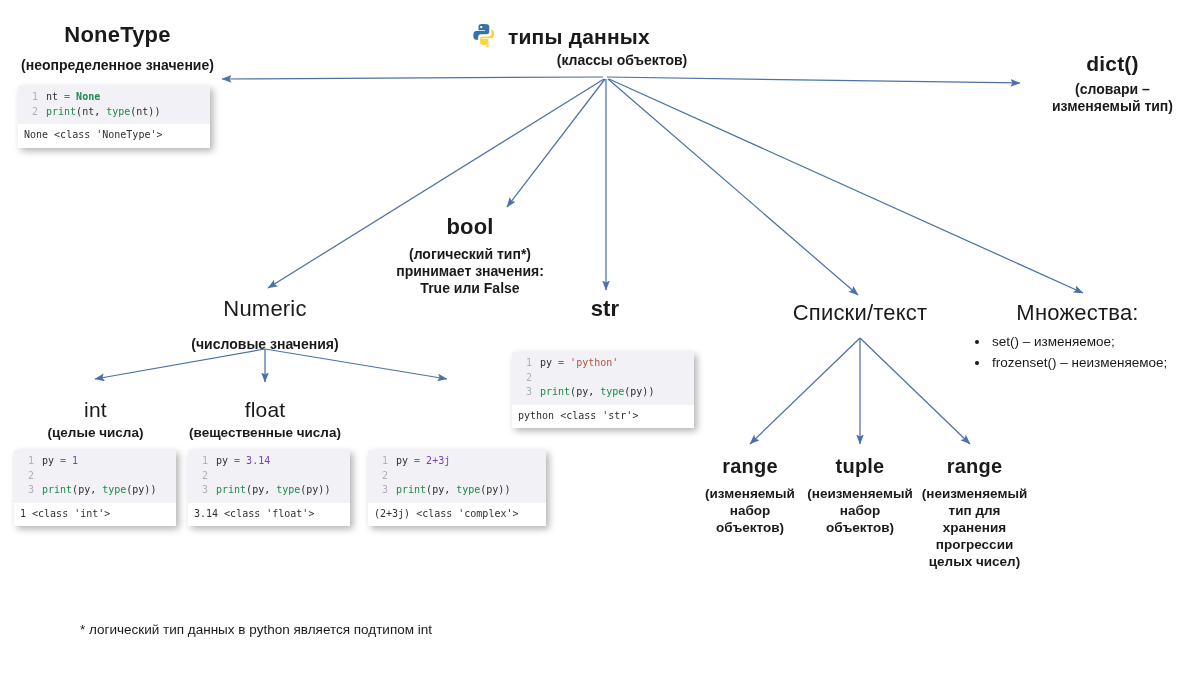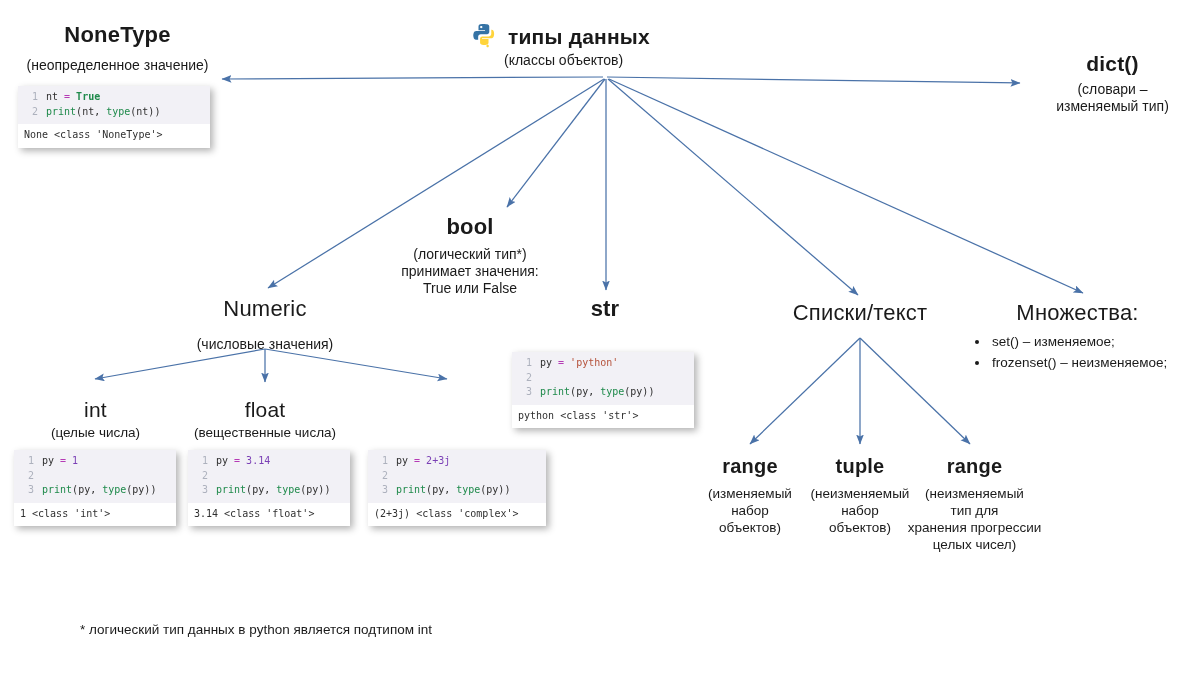--- a/index.html
+++ b/index.html
@@ -9,27 +9,27 @@
     font-family:"Liberation Sans","DejaVu Sans",sans-serif;
     color:#1a1a1a;
     overflow:hidden;
     position:relative;
   }
   #stage{position:absolute;left:0;top:0;width:1200px;height:675px;}
   #edges{position:absolute;left:0;top:0;width:1200px;height:675px;pointer-events:none;}
 
   .node{position:absolute;text-align:center;}
   .title{font-weight:bold;letter-spacing:.2px;}
-  .sub{font-weight:normal;line-height:1.22;}
+  .sub{font-weight:bold;line-height:1.22;}
 
   
   .root{left:470px;top:22px;width:270px;text-align:left;}
   .root-row{display:flex;align-items:center;gap:8px;}
   .root .title{font-size:21px;font-weight:700;}
-  .root .sub{font-size:14px;width:236px;margin-left:34px;}
+  .root .sub{font-size:14px;text-align:center;width:236px;margin-left:34px;}
   .pylogo{width:30px;height:30px;flex:0 0 30px;}
 
   .n-nonetype{left:10px;top:22px;width:215px;}
   .n-nonetype .title{font-size:22px;}
   .n-nonetype .sub{font-size:14px;margin-top:9px;}
 
   .n-dict{left:1030px;top:52px;width:165px;}
   .n-dict .title{font-size:21px;}
   .n-dict .sub{font-size:14px;margin-top:5px;}
 
@@ -144,21 +144,21 @@
 
   <div class="node n-nonetype">
     <div class="title">NoneType</div>
     <div class="sub">(неопределенное значение)</div>
   </div>
 
   <div class="code c-none">
     <div class="src">
       <div class="ln">
           <span class="num">1</span>
-          <span class="txt"><span class="pl">nt </span><span class="op">=</span><span class="kw"> True</span></span>
+          <span class="txt"><span class="pl">nt </span><span class="op">=</span><span class="kw"> None</span></span>
         </div>
       <div class="ln">
           <span class="num">2</span>
           <span class="txt"><span class="fn">print</span><span class="pl">(nt, </span><span class="fn">type</span><span class="pl">(nt))</span></span>
         </div>
     </div>
     <div class="out">None &lt;class 'NoneType'&gt;</div>
   </div>
 
   <div class="node n-dict">

